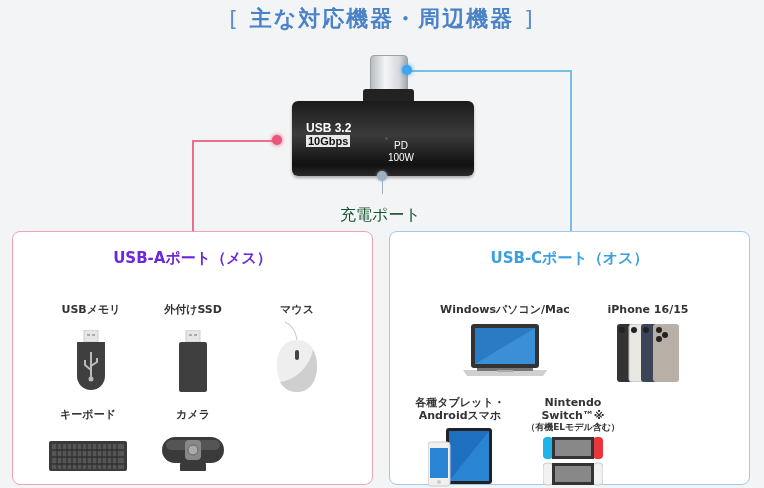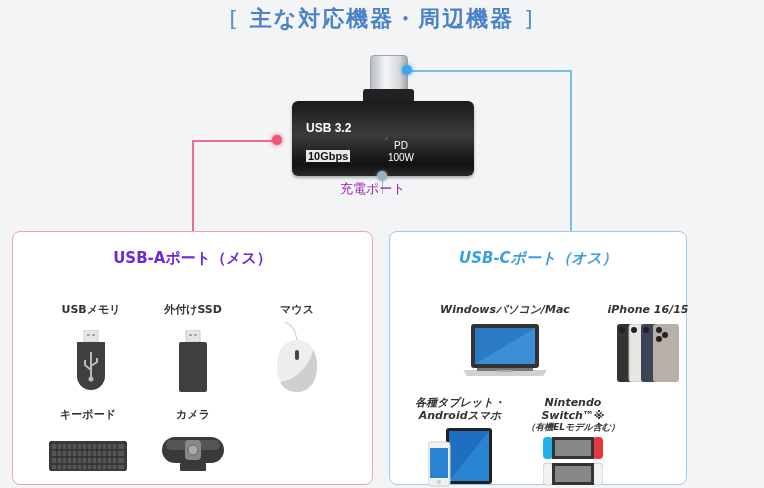--- a/index.html
+++ b/index.html
@@ -40,37 +40,37 @@
     position: absolute; left: 292px; top: 101px; width: 182px; height: 75px;
     background: linear-gradient(180deg,#1b1b1b 0%,#3b3b3b 45%,#111 85%,#2a2a2a 100%);
     border-radius: 6px; box-shadow: 0 2px 3px rgba(0,0,0,.3);
   }
   .usb32 {
     position: absolute; left: 14px; top: 21px; color: #fff;
     font-family: "Liberation Sans", sans-serif; font-weight: bold; font-size: 12px; line-height: 13px;
   }
   .gbps {
     display: inline-block; background: #e8e8e8; color: #111; padding: 0 2px;
-    font-weight: bold; font-size: 11px; line-height: 12px; margin-top: 15px;
+    font-weight: bold; font-size: 11px; line-height: 12px; margin-top: 0;
   }
   .led { position: absolute; left: 93px; top: 36px; width: 3px; height: 3px; border-radius: 50%; background: #555; }
   .pd {
     position: absolute; left: 84px; top: 39px; width: 50px; text-align: center;
     color: #fff; font-size: 10px; line-height: 12px; font-family: "Liberation Sans", sans-serif;
   }
   .charge-label {
-    position: absolute; left: 340px; top: 180px; font-size: 13px; color: #a21caf;
+    position: absolute; left: 340px; top: 205px; font-size: 16px; color: #14532d;
   }
 
   
   .panel {
     position: absolute; background: #fff; border-radius: 8px; border: 1.5px solid;
   }
   .panel-a { left: 12px; top: 231px; width: 361px; height: 254px; border-color: #f0a3b6; }
-  .panel-c { left: 389px; top: 231px; width: 298px; height: 254px; border-color: #9ccbee; font-style: italic; }
+  .panel-c { left: 389px; top: 231px; width: 361px; height: 254px; border-color: #9ccbee; }
   .panel-title {
     position: absolute; top: 17px; left: 0; width: 100%; text-align: center;
     font-size: 15px; font-weight: bold;
   }
   .panel-a .panel-title { color: #6d28d9; }
   .panel-c .panel-title { color: #3c9fe0; }
 
   .item { position: absolute; text-align: center; margin-top: 24px; }
   .item-label { font-size: 11px; font-weight: bold; color: #333; line-height: 13px; white-space: nowrap; }
   .item-label.small { font-size: 9px; font-weight: bold; line-height: 11px; }

